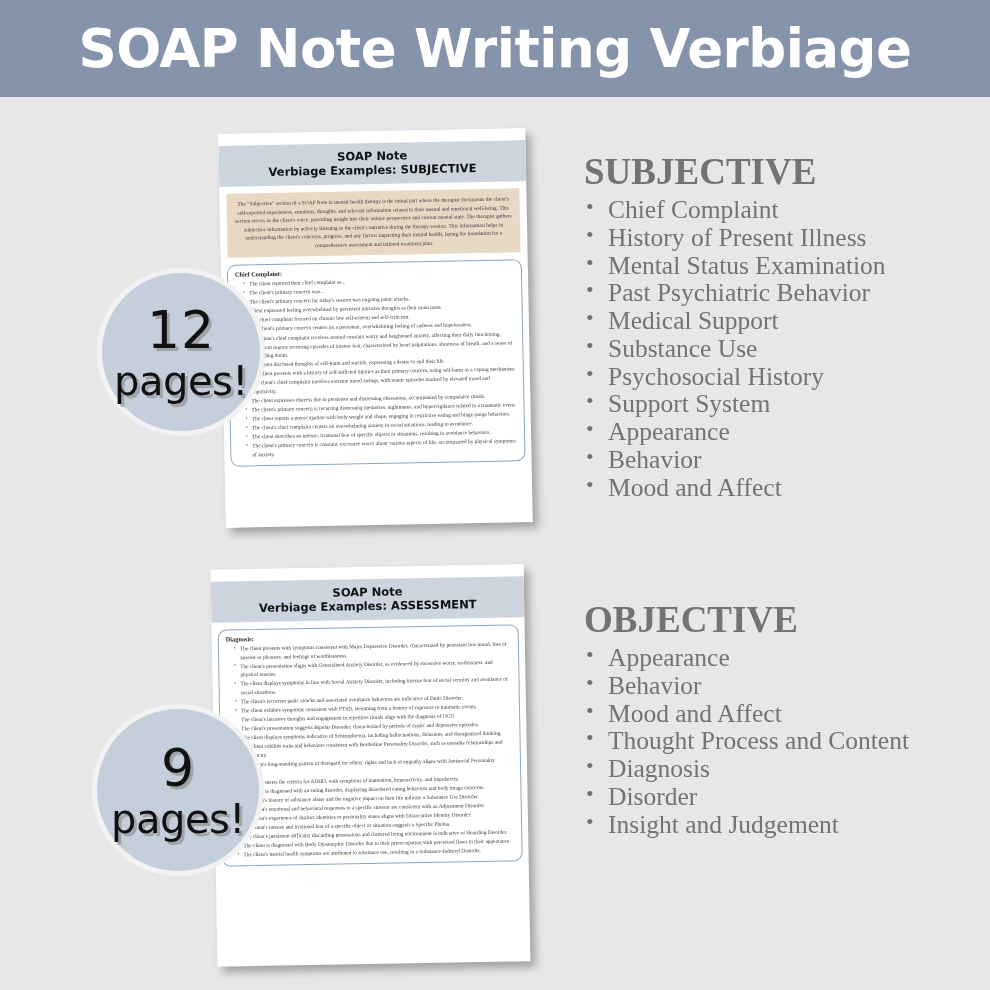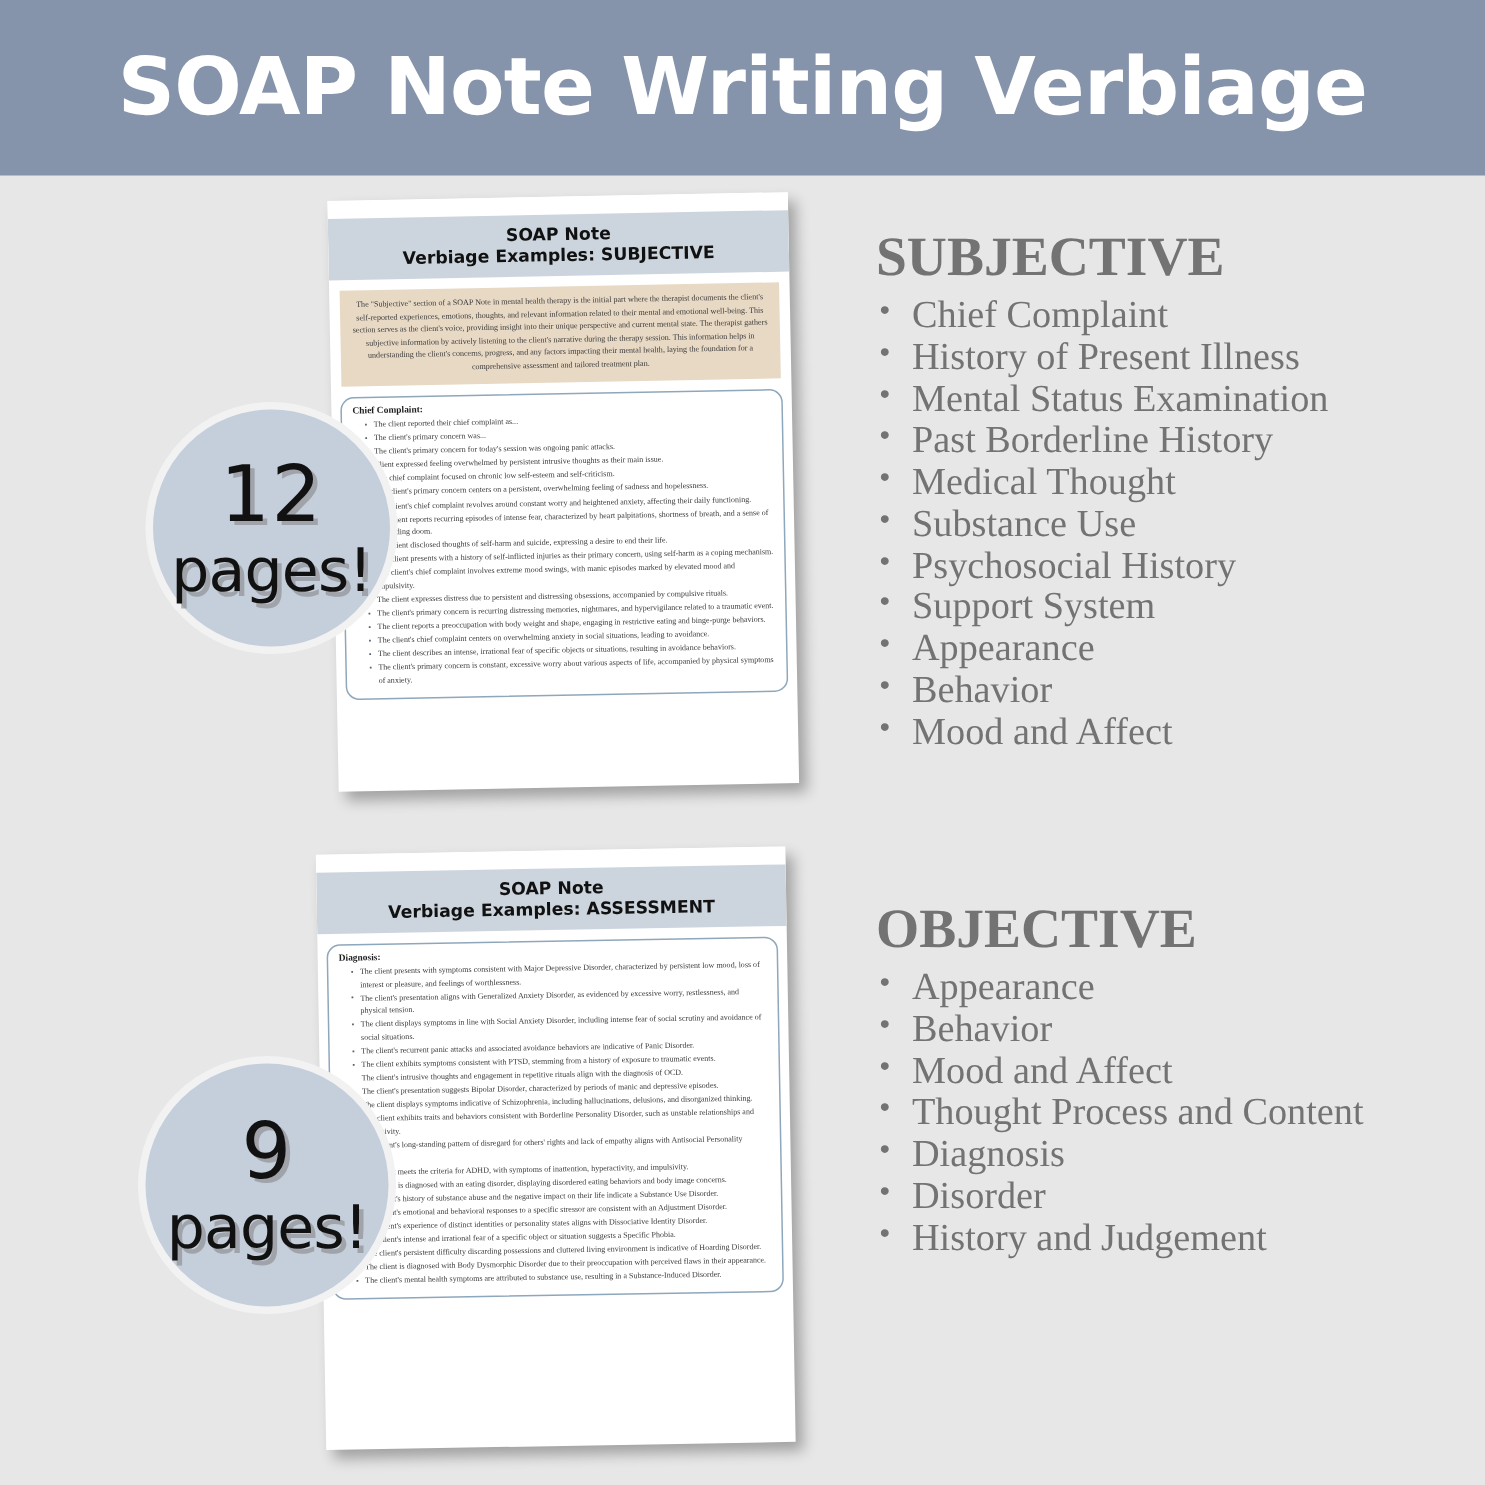--- a/index.html
+++ b/index.html
@@ -13,21 +13,21 @@
     font-family: "Liberation Sans", sans-serif;
     overflow: hidden;
     position: relative;
   }
 
   
   .banner {
     position: absolute;
     left: 0; top: 0;
     width: 990px;
-    height: 117px;
+    height: 97px;
     background: #8694ab;
     display: flex;
     align-items: center;
     justify-content: center;
   }
   .banner-title {
     color: #ffffff;
     font-size: 53px;
     font-weight: bold;
     letter-spacing: -0.5px;
@@ -262,35 +262,35 @@
   <div class="badge-num">9</div>
   <div class="badge-word">pages!</div>
 </div>
 
 <div class="rightcol rc-subjective">
   <div class="rc-heading">SUBJECTIVE</div>
   <ul class="rc-list">
     <li>Chief Complaint</li>
     <li>History of Present Illness</li>
     <li>Mental Status Examination</li>
-    <li>Past Borderline History</li>
-    <li>Medical Thought</li>
+    <li>Past Psychiatric Behavior</li>
+    <li>Medical Support</li>
     <li>Substance Use</li>
     <li>Psychosocial History</li>
     <li>Support System</li>
     <li>Appearance</li>
     <li>Behavior</li>
     <li>Mood and Affect</li>
   </ul>
 </div>
 
 <div class="rightcol rc-objective">
   <div class="rc-heading">OBJECTIVE</div>
   <ul class="rc-list">
     <li>Appearance</li>
     <li>Behavior</li>
     <li>Mood and Affect</li>
     <li>Thought Process and Content</li>
     <li>Diagnosis</li>
     <li>Disorder</li>
-    <li>History and Judgement</li>
+    <li>Insight and Judgement</li>
   </ul>
 </div>
 
 </body></html>

